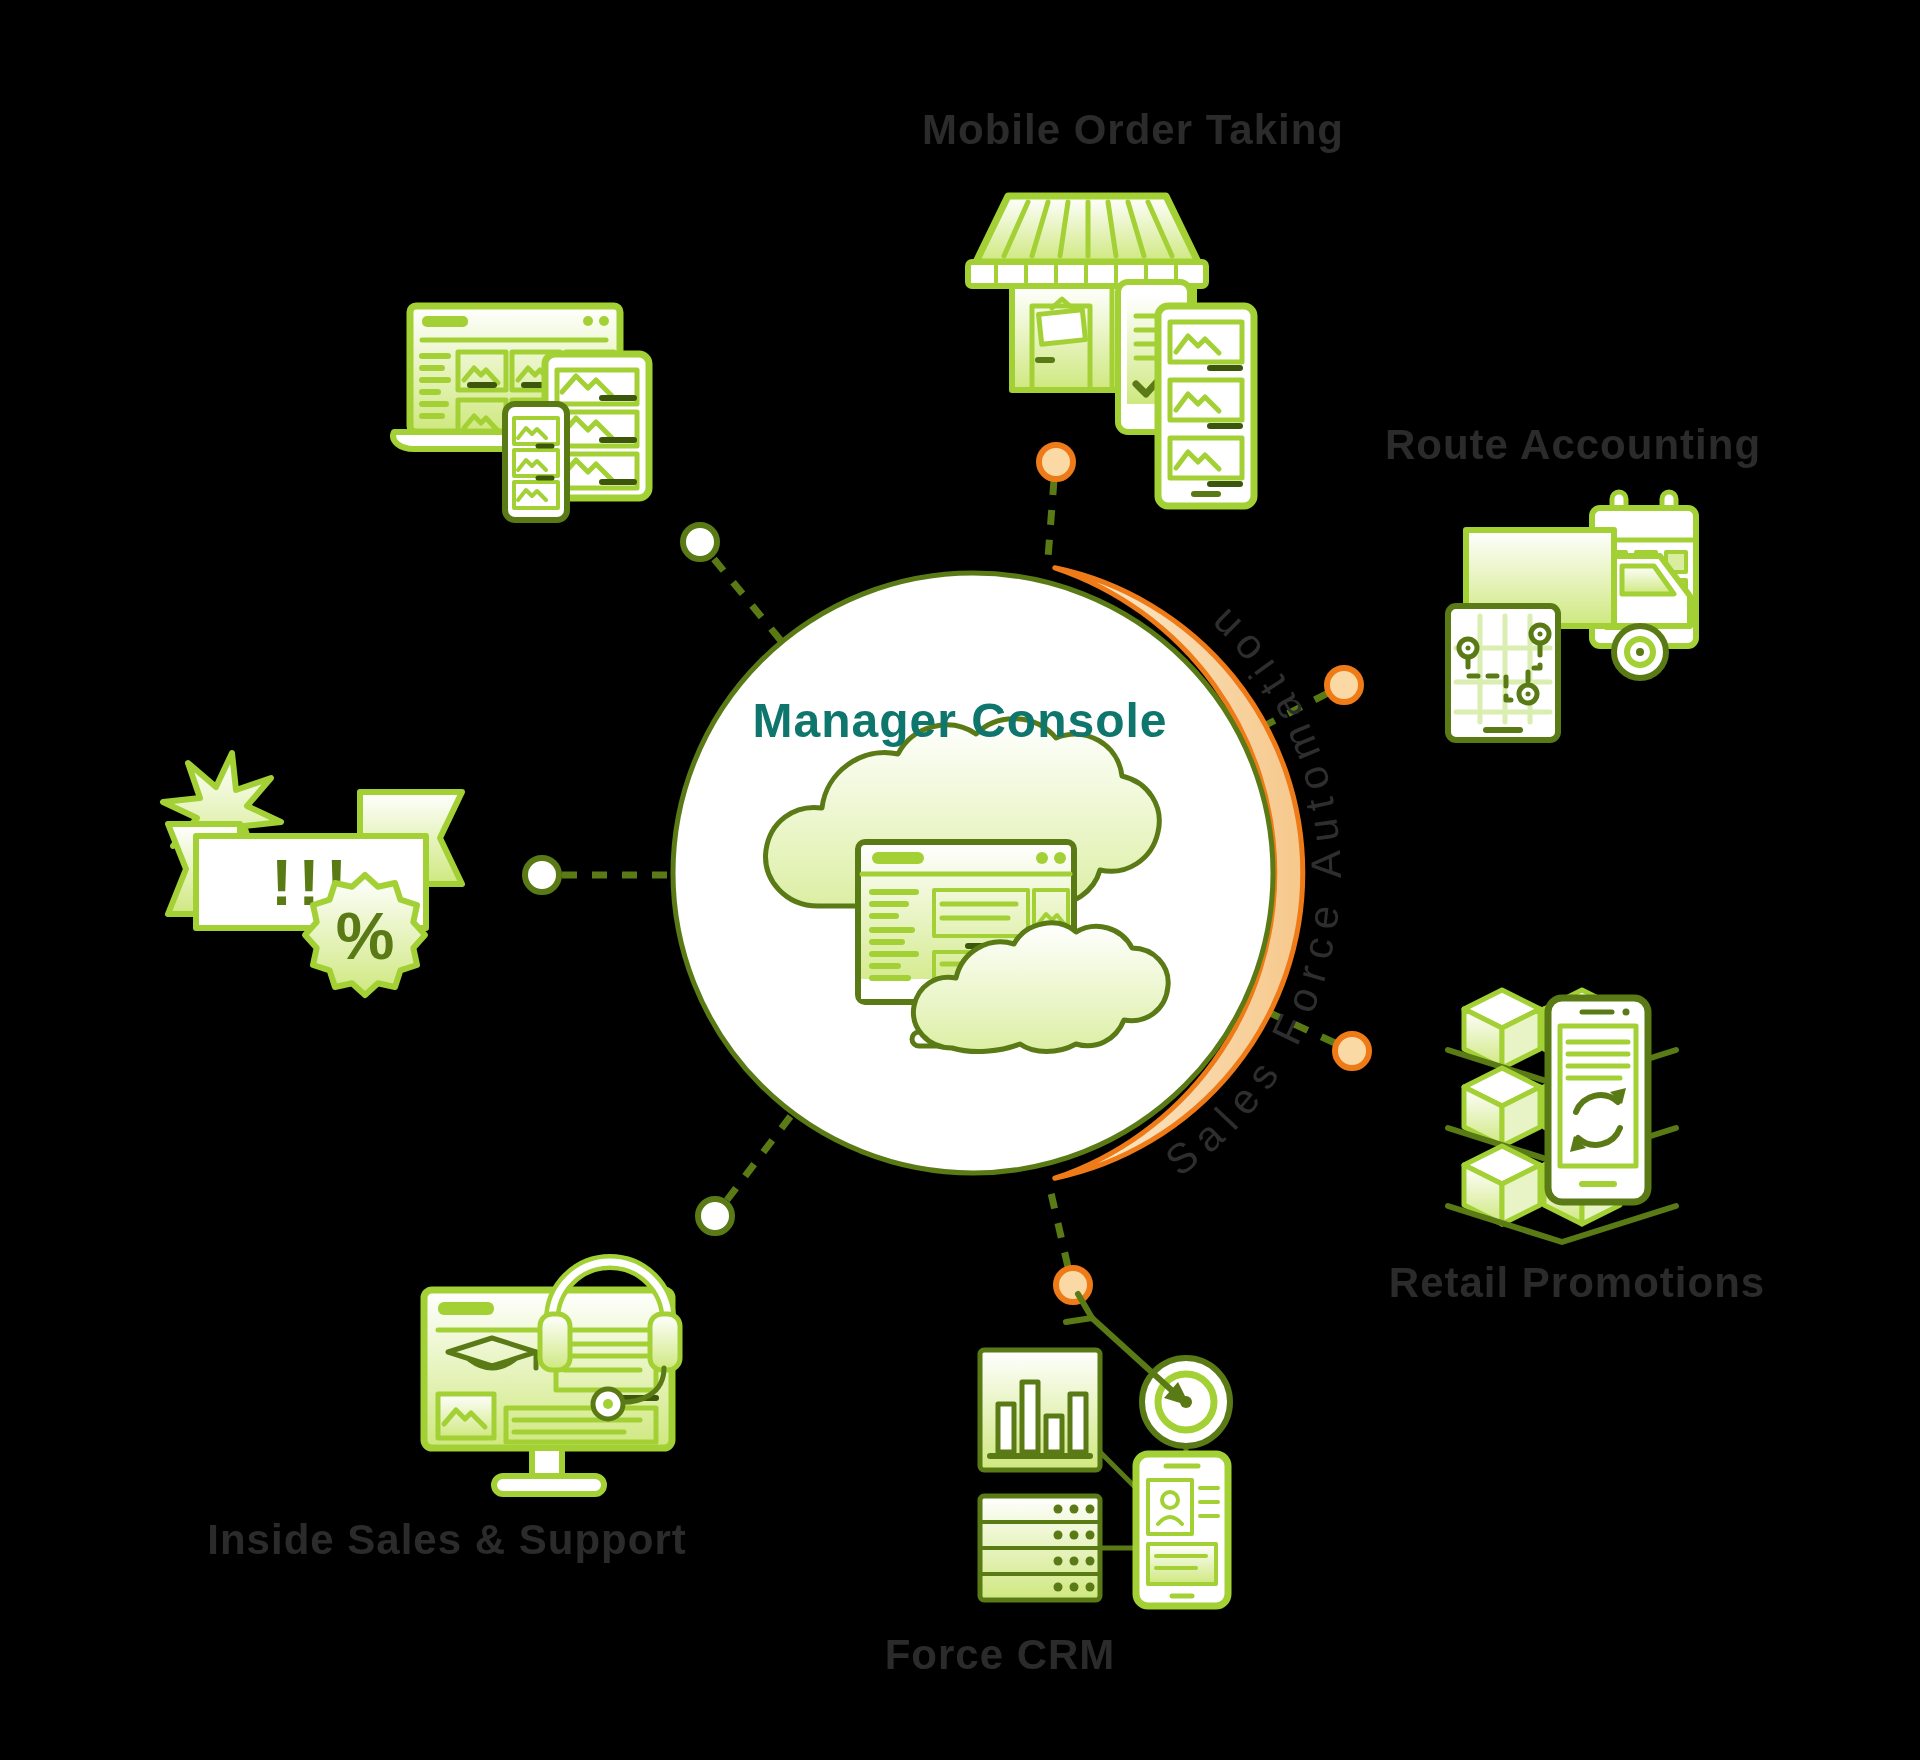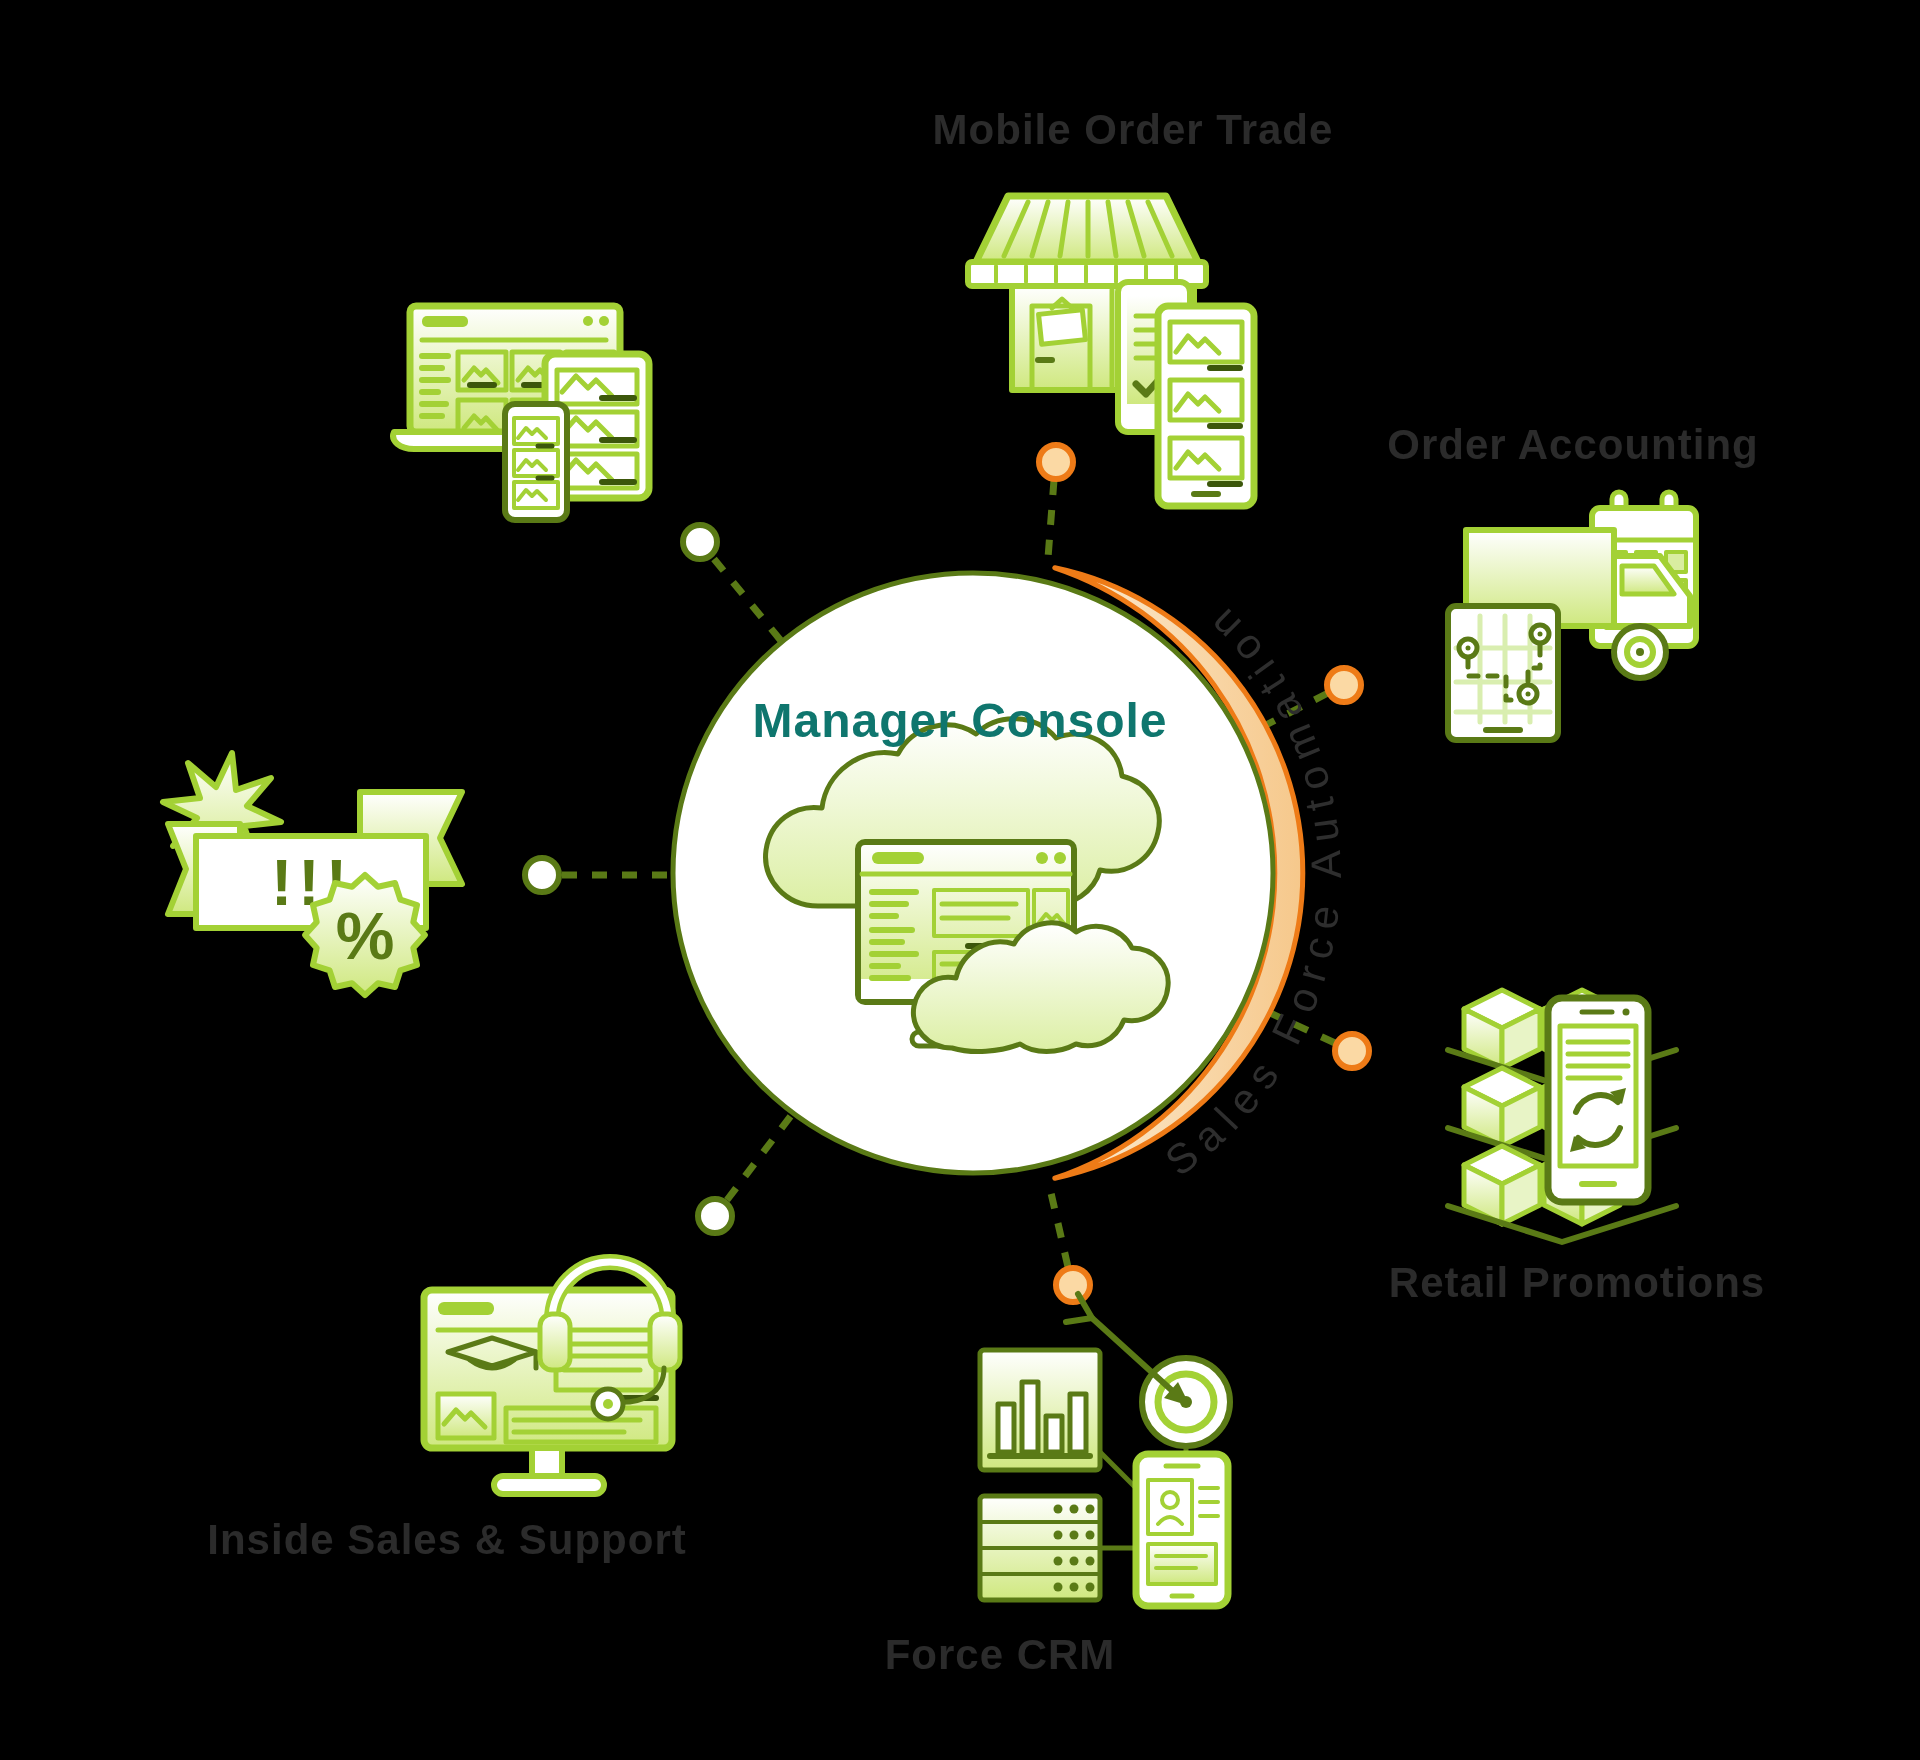--- a/index.html
+++ b/index.html
@@ -426,23 +426,23 @@
       <polygon points="1574,1136 1586,1148 1570,1152" class="fd"></polygon>
     </g>
     <line x1="1582" y1="1184" x2="1614" y2="1184" class="fn sb w6 rc"></line>
   </g>
 </svg>
 
 
 <div class="title" style="left:960px;top:720px">Manager Console</div>
 
 
-<div class="label" style="left:1133px;top:130px">Mobile Order Trade</div>
-
-<div class="label" style="left:1573px;top:445px">Order Accounting</div>
+<div class="label" style="left:1133px;top:130px">Mobile Order Taking</div>
+
+<div class="label" style="left:1573px;top:445px">Route Accounting</div>
 
 
 <div class="label" style="left:1577px;top:1283px">Retail Promotions</div>
 
 <div class="label" style="left:447px;top:1540px">Inside Sales &amp; Support</div>
 
 <div class="label" style="left:1000px;top:1655px">Force CRM</div>
 
 </div>
 

